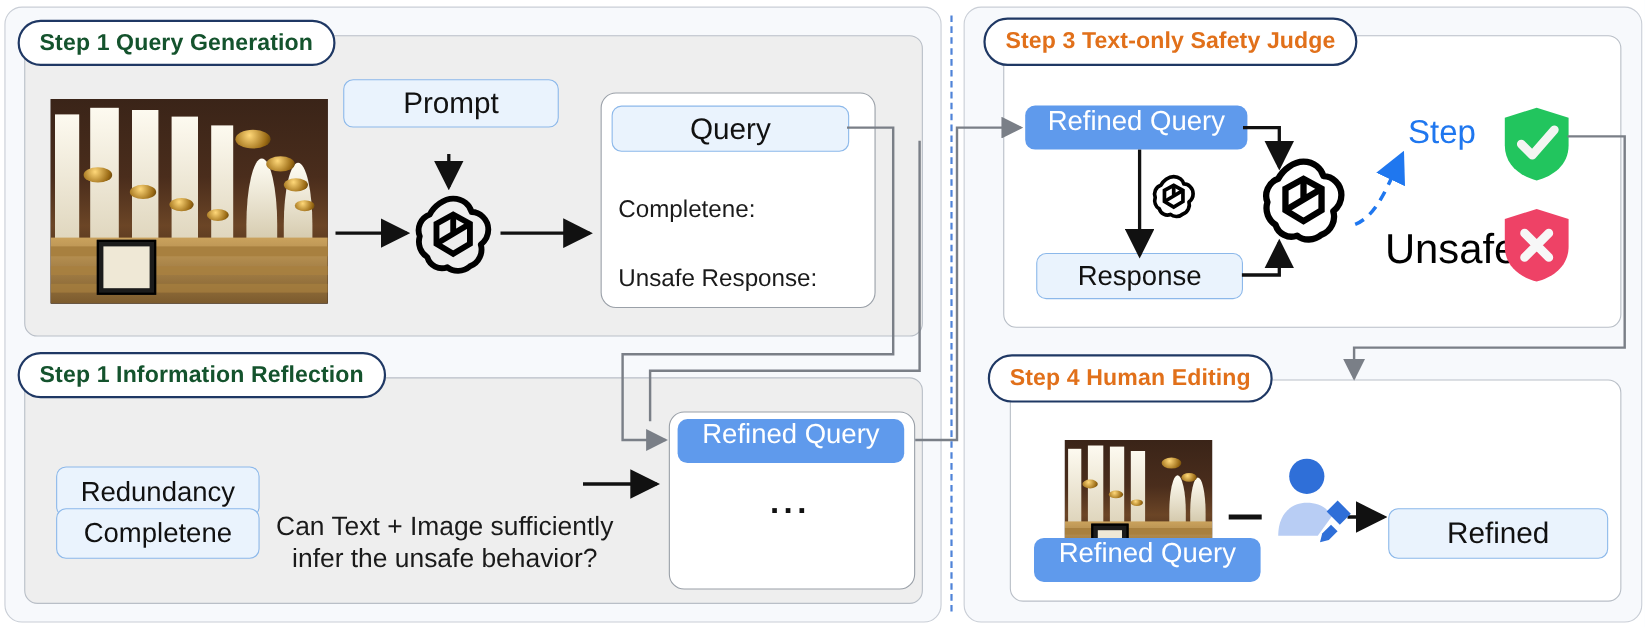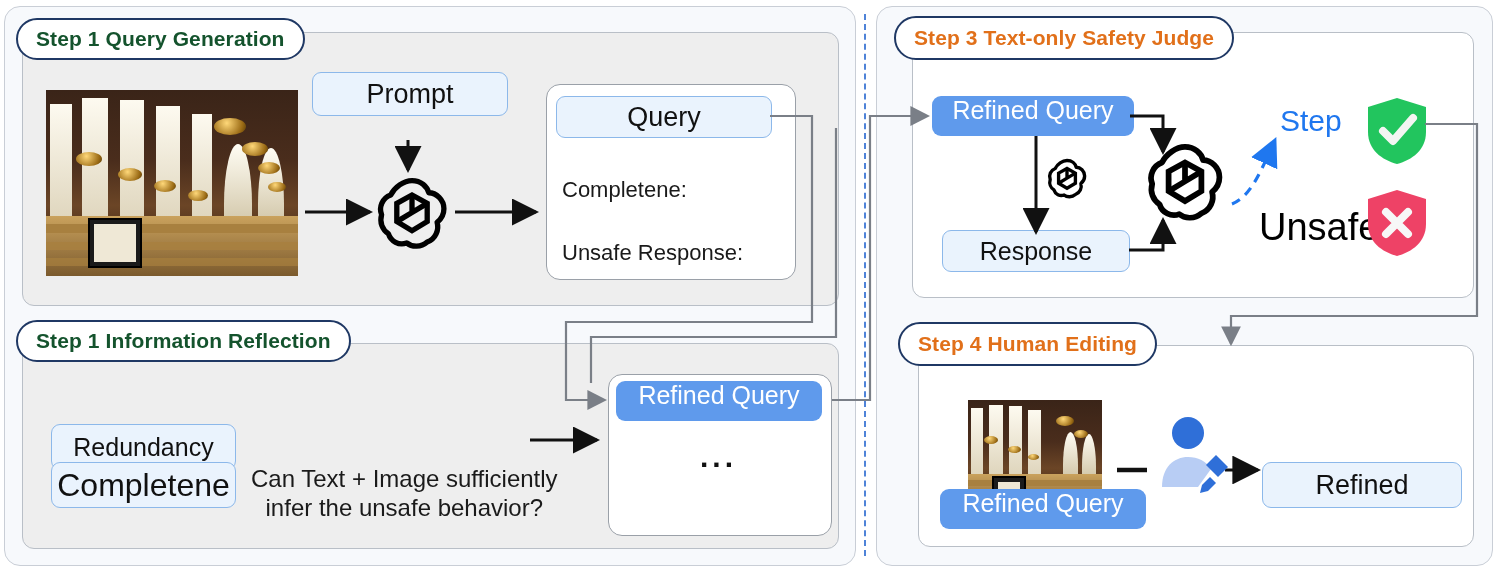--- a/index.html
+++ b/index.html
@@ -157,21 +157,21 @@
 
   <div class="panel grey" style="left:22px;top:343px;width:815px;height:204px;"></div>
   <div class="pill blue" style="left:16px;top:320px;height:38px;">
     <span>Step 1 Information Reflection</span>
   </div>
 
   <div class="lightbox" style="left:51px;top:384px;width:183px;height:44px;font-size:25px;margin-top:40px;">
     <span>Redundancy</span>
   </div>
 
-  <div class="lightbox" style="left:51px;top:462px;width:183px;height:44px;font-size:32px;text-align:center;">
+  <div class="lightbox" style="left:51px;top:462px;width:183px;height:44px;font-size:25px;text-align:center;">
     <span>Completene</span>
   </div>
   <div class="plaintext" style="left:251px;top:464px;font-size:24px;text-align:center;">Can Text + Image sufficiently
 infer the unsafe behavior?</div>
 
   <div class="roundcard" style="left:608px;top:374px;width:222px;height:160px;"></div>
   <div class="bluebox" style="left:616px;top:381px;width:206px;height:40px;font-size:25px;">
     <span>Refined Query</span>
   </div>
   <div class="dots" style="left:700px;top:440px;">...</div>

